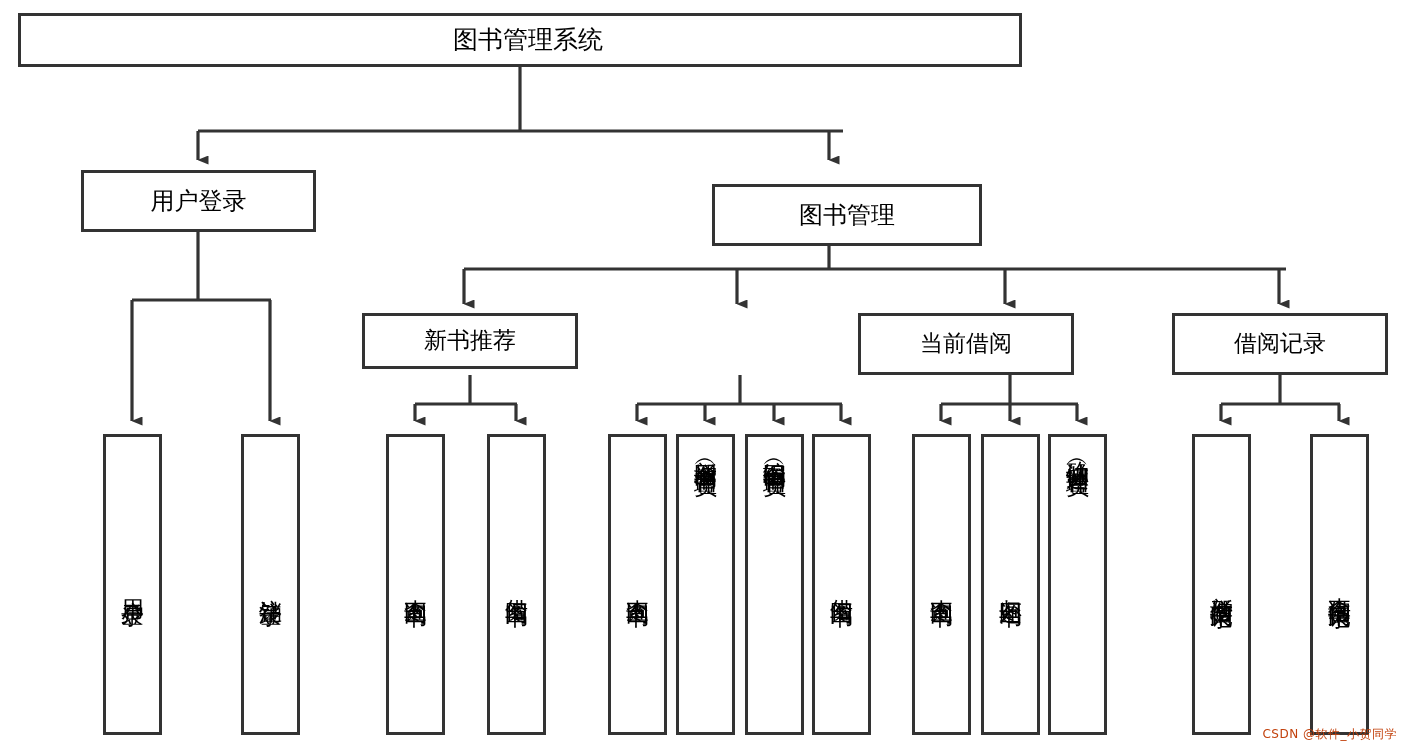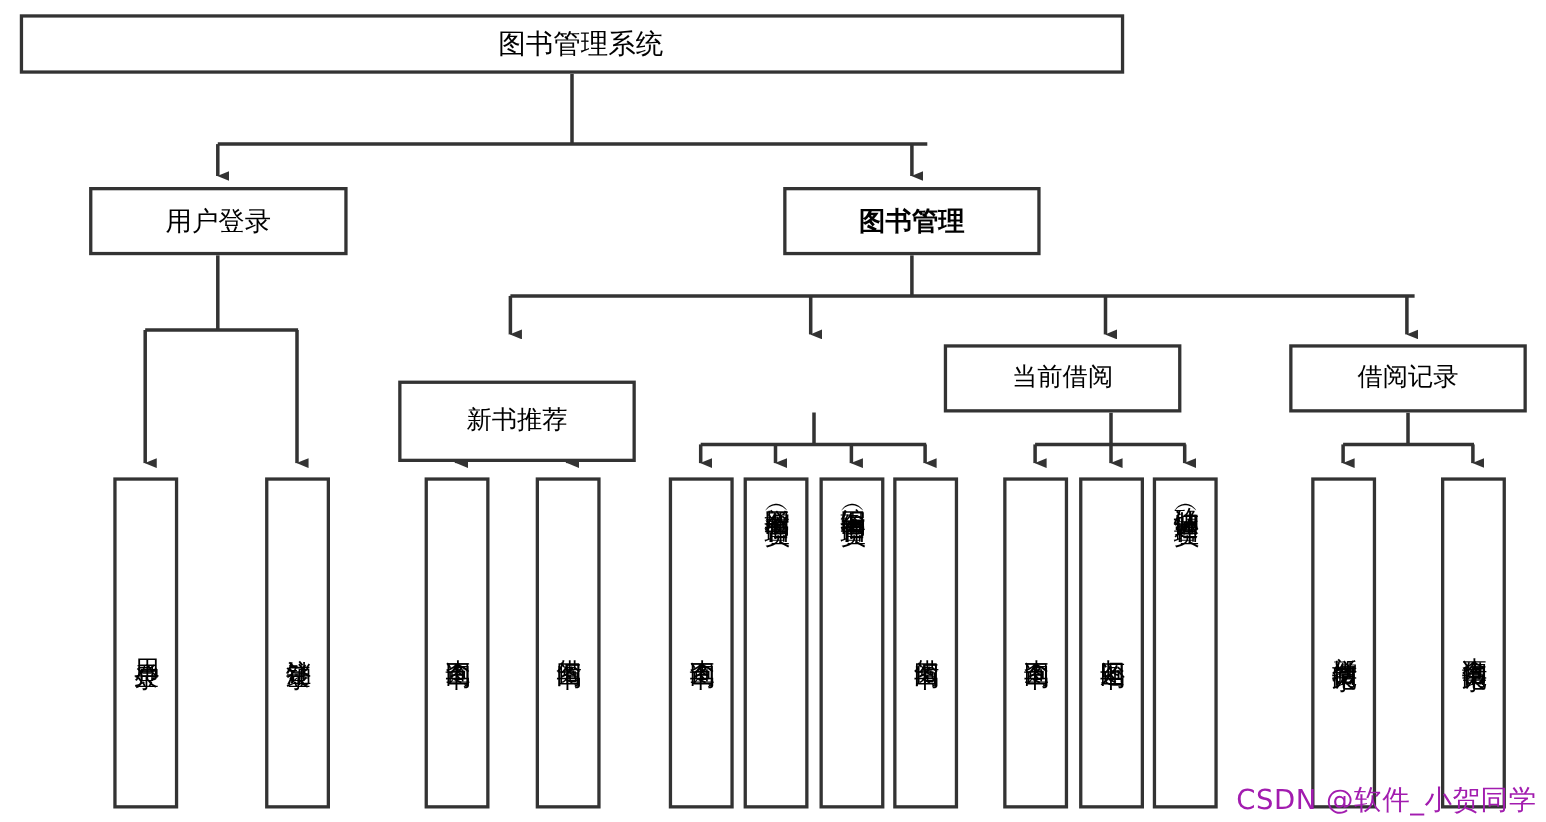--- a/index.html
+++ b/index.html
@@ -56,22 +56,22 @@
     line-height: 1.0;
   }
   .leaf.vcenter {
     align-items: center;
     padding-top: 0;
   }
   #watermark {
     position: absolute;
     right: 8px;
     bottom: 4px;
-    font-size: 25px;
-    color: #a21caf;
+    font-size: 12px;
+    color: #c2410c;
     letter-spacing: 0.5px;
     white-space: nowrap;
     pointer-events: none;
     margin-top: 28px;
   }
 </style>
 </head>
 <body>
 
 <div id="canvas">
@@ -126,25 +126,25 @@
     </g>
   </svg>
 
   <div class="node level0" style="left:18px; top:13px; width:1004px; height:54px;padding-left:16px;">
     <span class="node-label">图书管理系统</span>
   </div>
 
   <div class="node level1" style="left:81px; top:170px; width:235px; height:62px;">
     <span class="node-label">用户登录</span>
   </div>
-  <div class="node level1" style="left:712px; top:170px; width:234px; height:62px;font-weight:bold;">
+  <div class="node level1" style="left:712px; top:184px; width:270px; height:62px;">
     <span class="node-label">图书管理</span>
   </div>
 
-  <div class="node level2" style="left:362px; top:313px; width:216px; height:74px;margin-top:33px;">
+  <div class="node level2" style="left:362px; top:313px; width:216px; height:56px;">
     <span class="node-label">新书推荐</span>
   </div>
   <div class="node level2" style="left:858px; top:313px; width:216px; height:62px;">
     <span class="node-label">当前借阅</span>
   </div>
   <div class="node level2" style="left:1172px; top:313px; width:216px; height:62px;">
     <span class="node-label">借阅记录</span>
   </div>
 
   <div class="node leaf vcenter" style="left:103px; top:434px; width:59px; height:301px;">

